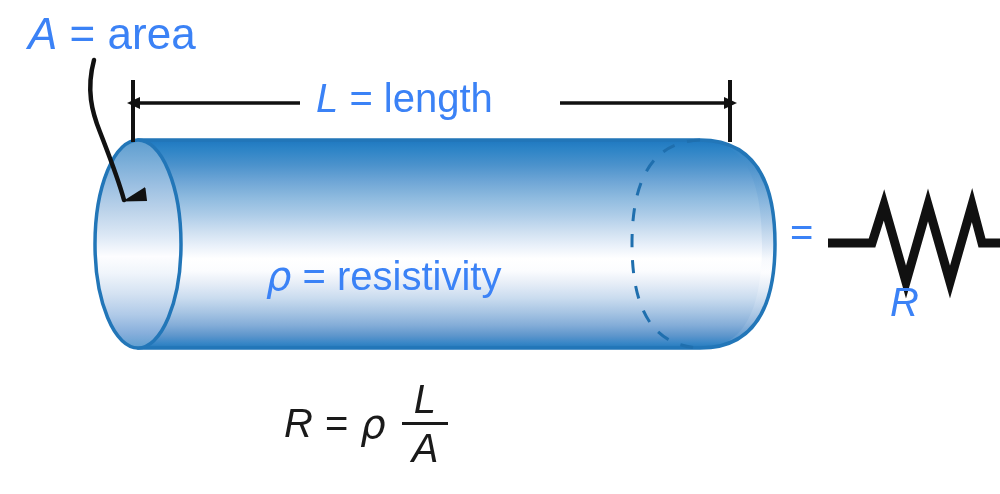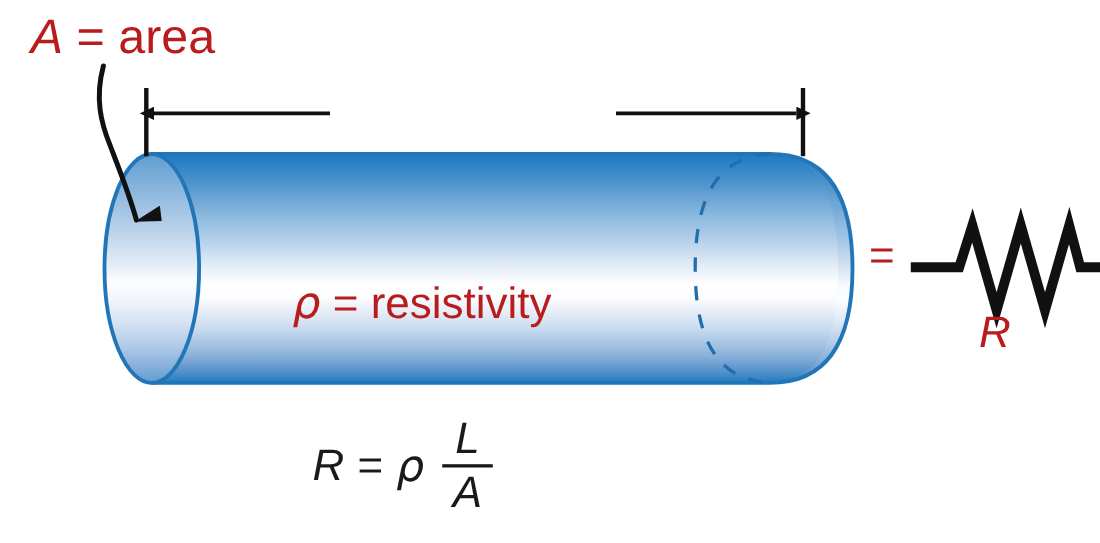--- a/index.html
+++ b/index.html
@@ -20,21 +20,21 @@
   #figure {
     position: absolute;
     left: 0;
     top: 0;
     width: 1000px;
     height: 494px;
   }
   .txt {
     position: absolute;
     white-space: nowrap;
-    color: #b91c1c;
+    color: #3b82f6;
     line-height: 1;
   }
   #label-area {
     left: 28px;
     top: 12px;
     font-size: 44px;
   }
   #label-length {
     left: 316px;
     top: 78px;
@@ -219,20 +219,25 @@
                L1002,243" fill="none" stroke="#111111" stroke-width="9" stroke-linejoin="miter" stroke-linecap="butt"></path>
     </g>
   </svg>
 
   <div class="txt" id="label-area">
     <span class="ital">A</span>
     <span>=</span>
     <span>area</span>
   </div>
 
+  <div class="txt" id="label-length">
+    <span class="ital">L</span>
+    <span>=</span>
+    <span>length</span>
+  </div>
 
   <div class="txt" id="label-resistivity">
     <span class="greek">ρ</span>
     <span>=</span>
     <span>resistivity</span>
   </div>
 
   <div class="txt" id="label-equals">=</div>
 
   <div class="txt ital" id="label-r">R</div>

